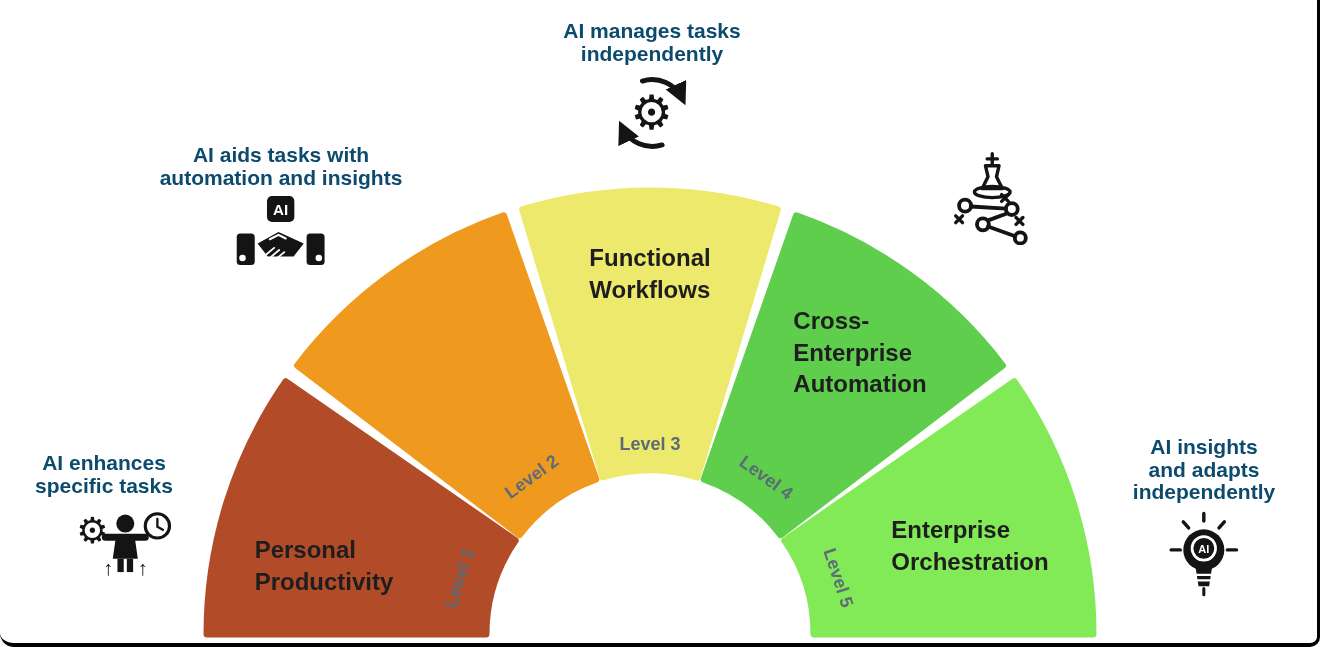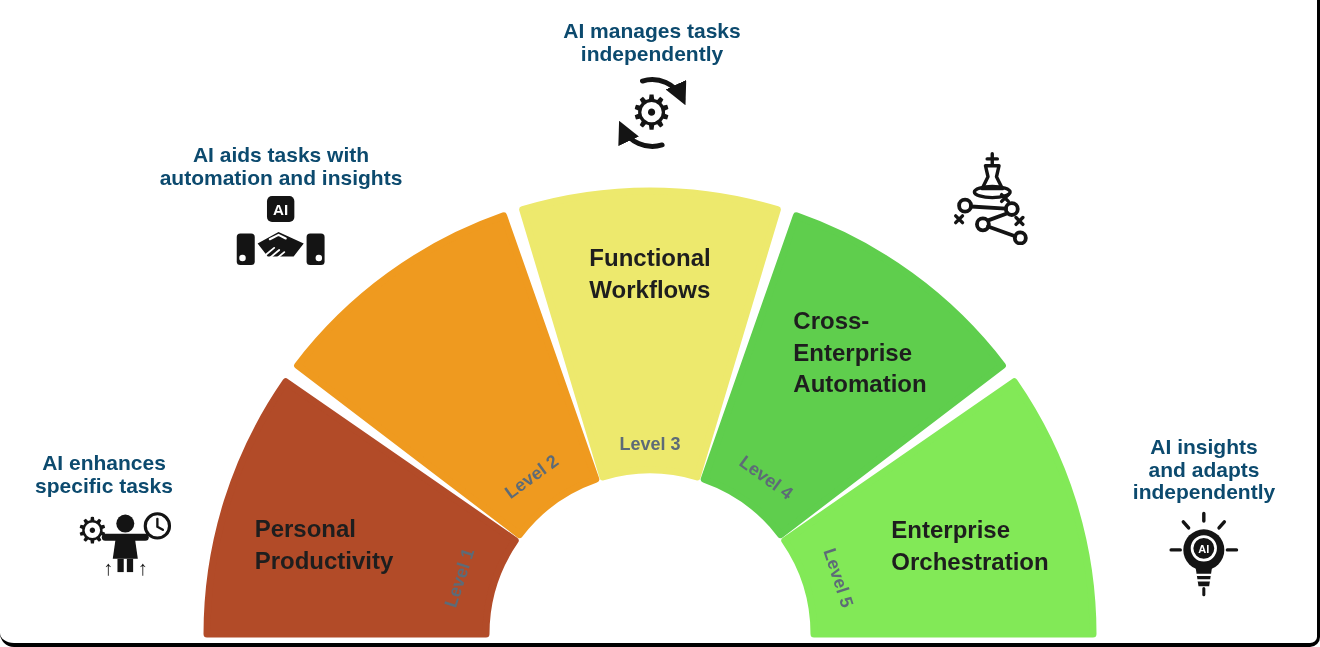--- a/index.html
+++ b/index.html
@@ -34,21 +34,21 @@
 <div class="stage">
 
   <svg id="fan-svg" width="1320" height="647" viewBox="0 0 1320 647">
       <path d="M207.0,634.0 A443,443 0 0 1 285.8,381.8 L515.2,540.6 A164,164 0 0 0 486.0,634.0 Z" fill="#B24B28" stroke="#B24B28" stroke-width="7" stroke-linejoin="round"></path>
       <path d="M297.6,365.5 A443,443 0 0 1 503.6,215.9 L595.8,479.2 A164,164 0 0 0 519.5,534.6 Z" fill="#EF9A1F" stroke="#EF9A1F" stroke-width="7" stroke-linejoin="round"></path>
       <path d="M522.7,209.7 A443,443 0 0 1 777.3,209.7 L697.1,476.9 A164,164 0 0 0 602.9,476.9 Z" fill="#EDE96D" stroke="#EDE96D" stroke-width="7" stroke-linejoin="round"></path>
       <path d="M796.4,215.9 A443,443 0 0 1 1002.4,365.5 L780.5,534.6 A164,164 0 0 0 704.2,479.2 Z" fill="#5FCE4D" stroke="#5FCE4D" stroke-width="7" stroke-linejoin="round"></path>
       <path d="M1014.2,381.8 A443,443 0 0 1 1093.0,634.0 L814.0,634.0 A164,164 0 0 0 784.8,540.6 Z" fill="#82E957" stroke="#82E957" stroke-width="7" stroke-linejoin="round"></path>
     </svg>
 
-  <div class="wlabel" style="left:324px;top:545px;">Personal
+  <div class="wlabel" style="left:324px;top:566px;">Personal
 Productivity</div>
   <div class="wlabel" style="left:650px;top:274px;">Functional
 Workflows</div>
   <div class="wlabel" style="left:860px;top:353px;">Cross-
 Enterprise
 Automation</div>
   <div class="wlabel" style="left:970px;top:546px;">Enterprise
 Orchestration</div>
 
   <div class="level" style="left:460px;top:578px;transform:translate(-50%,-50%) rotate(-72deg);">Level 1</div>

